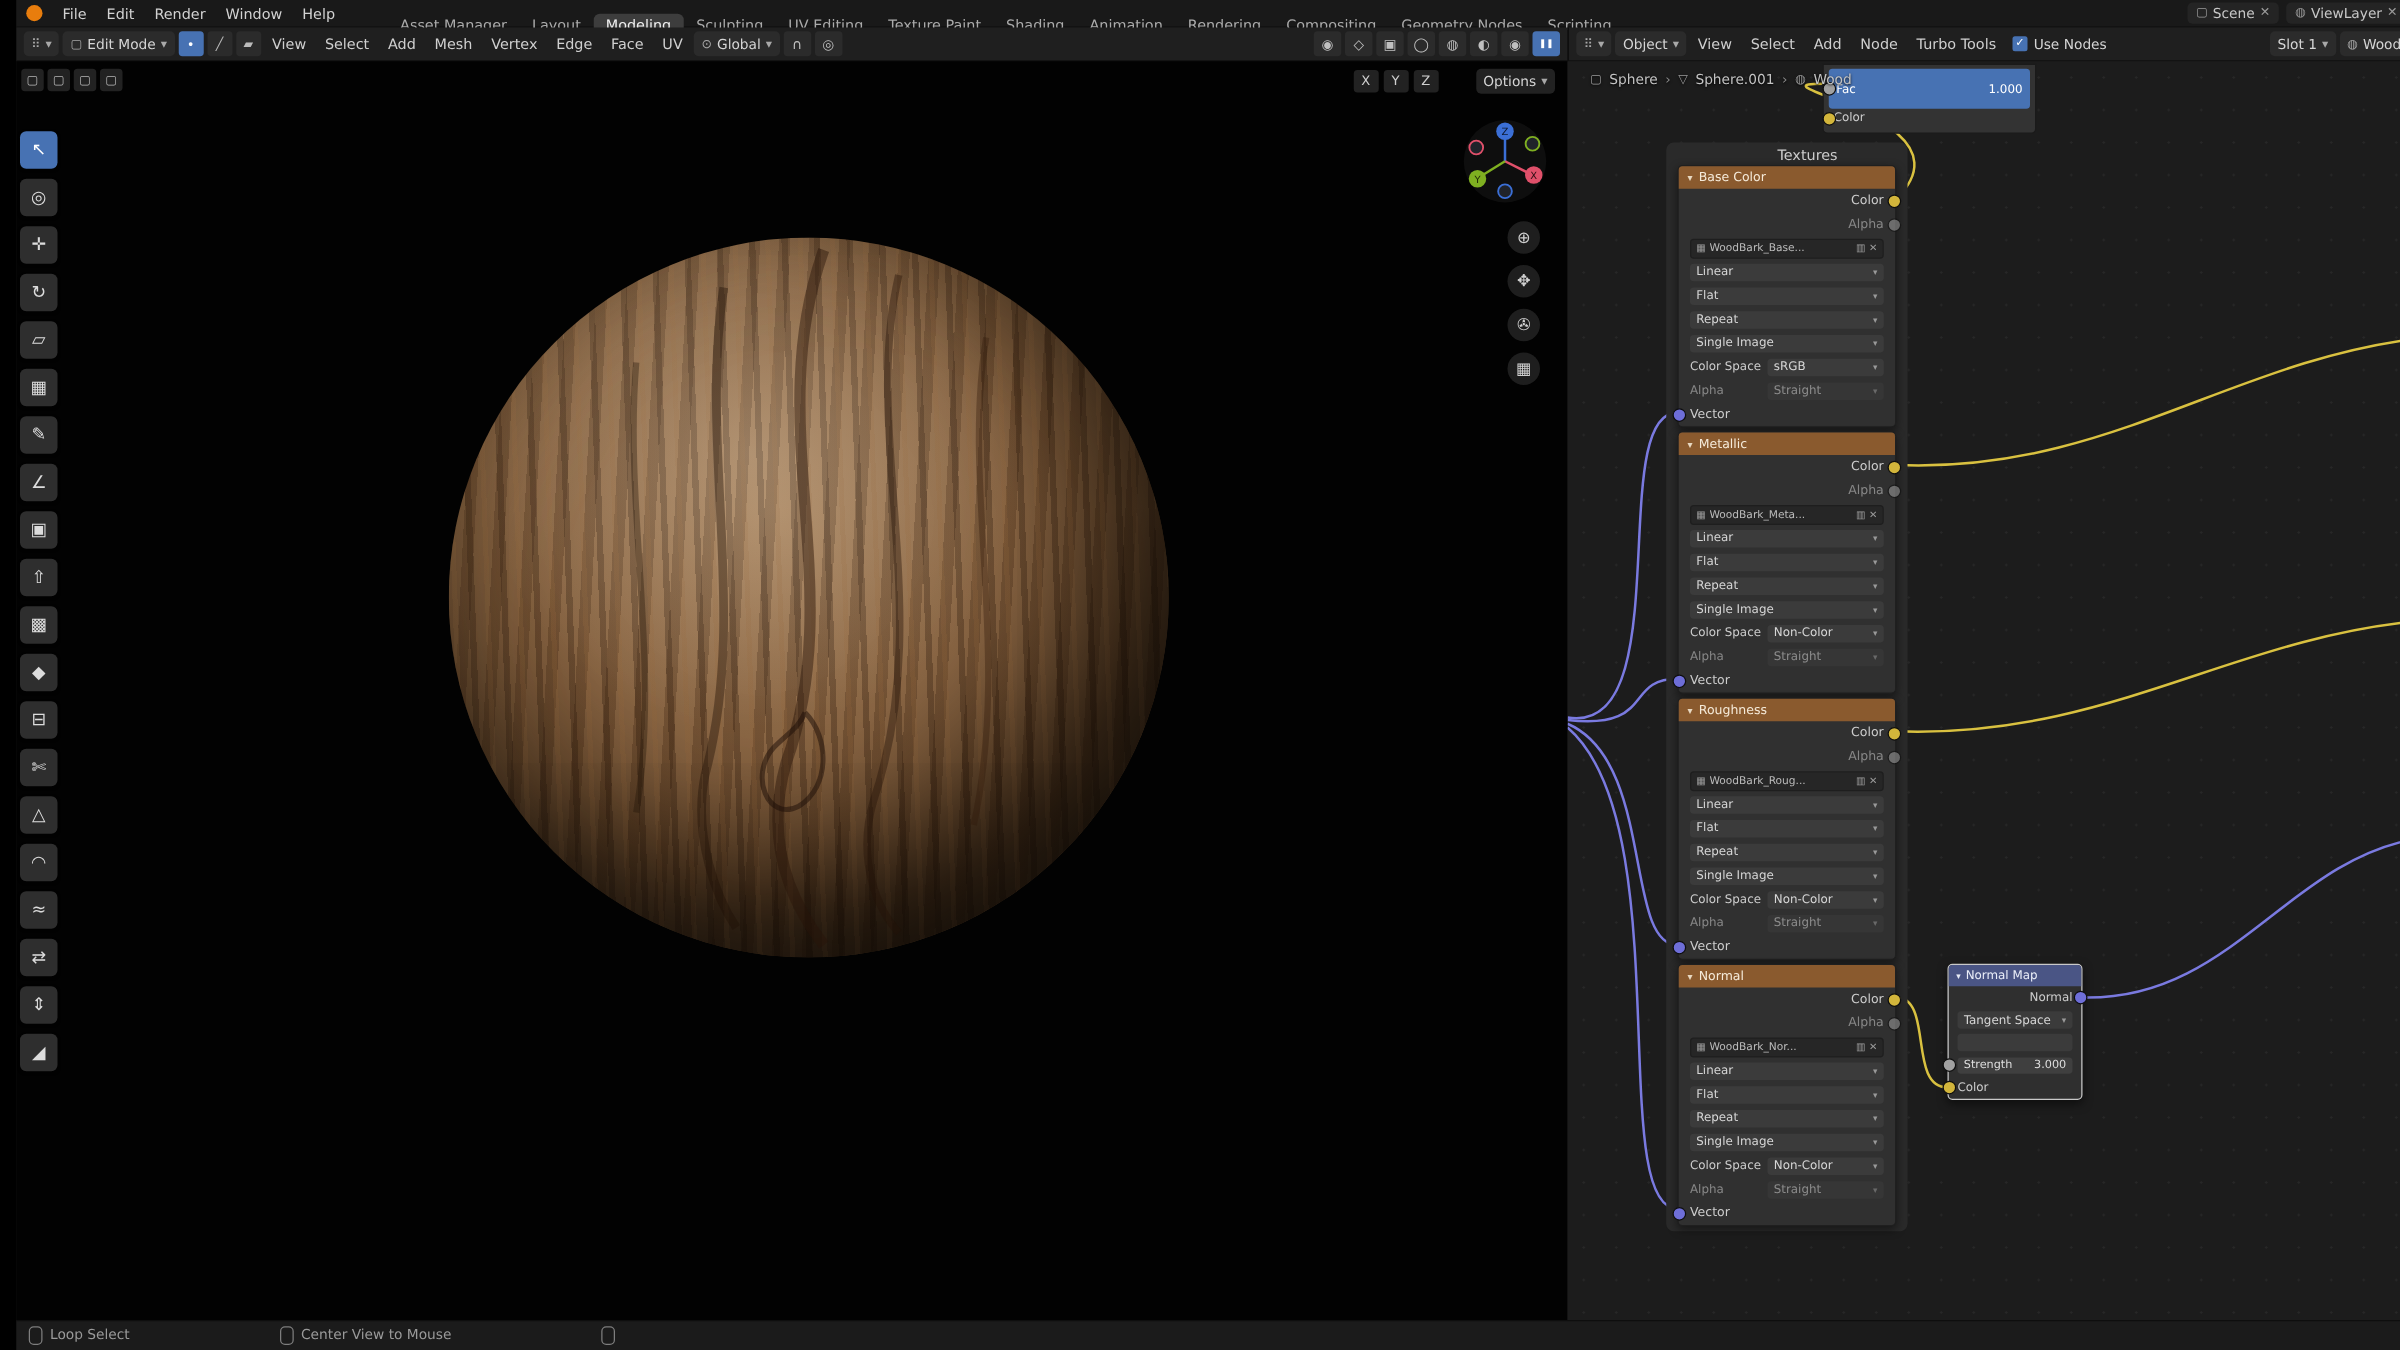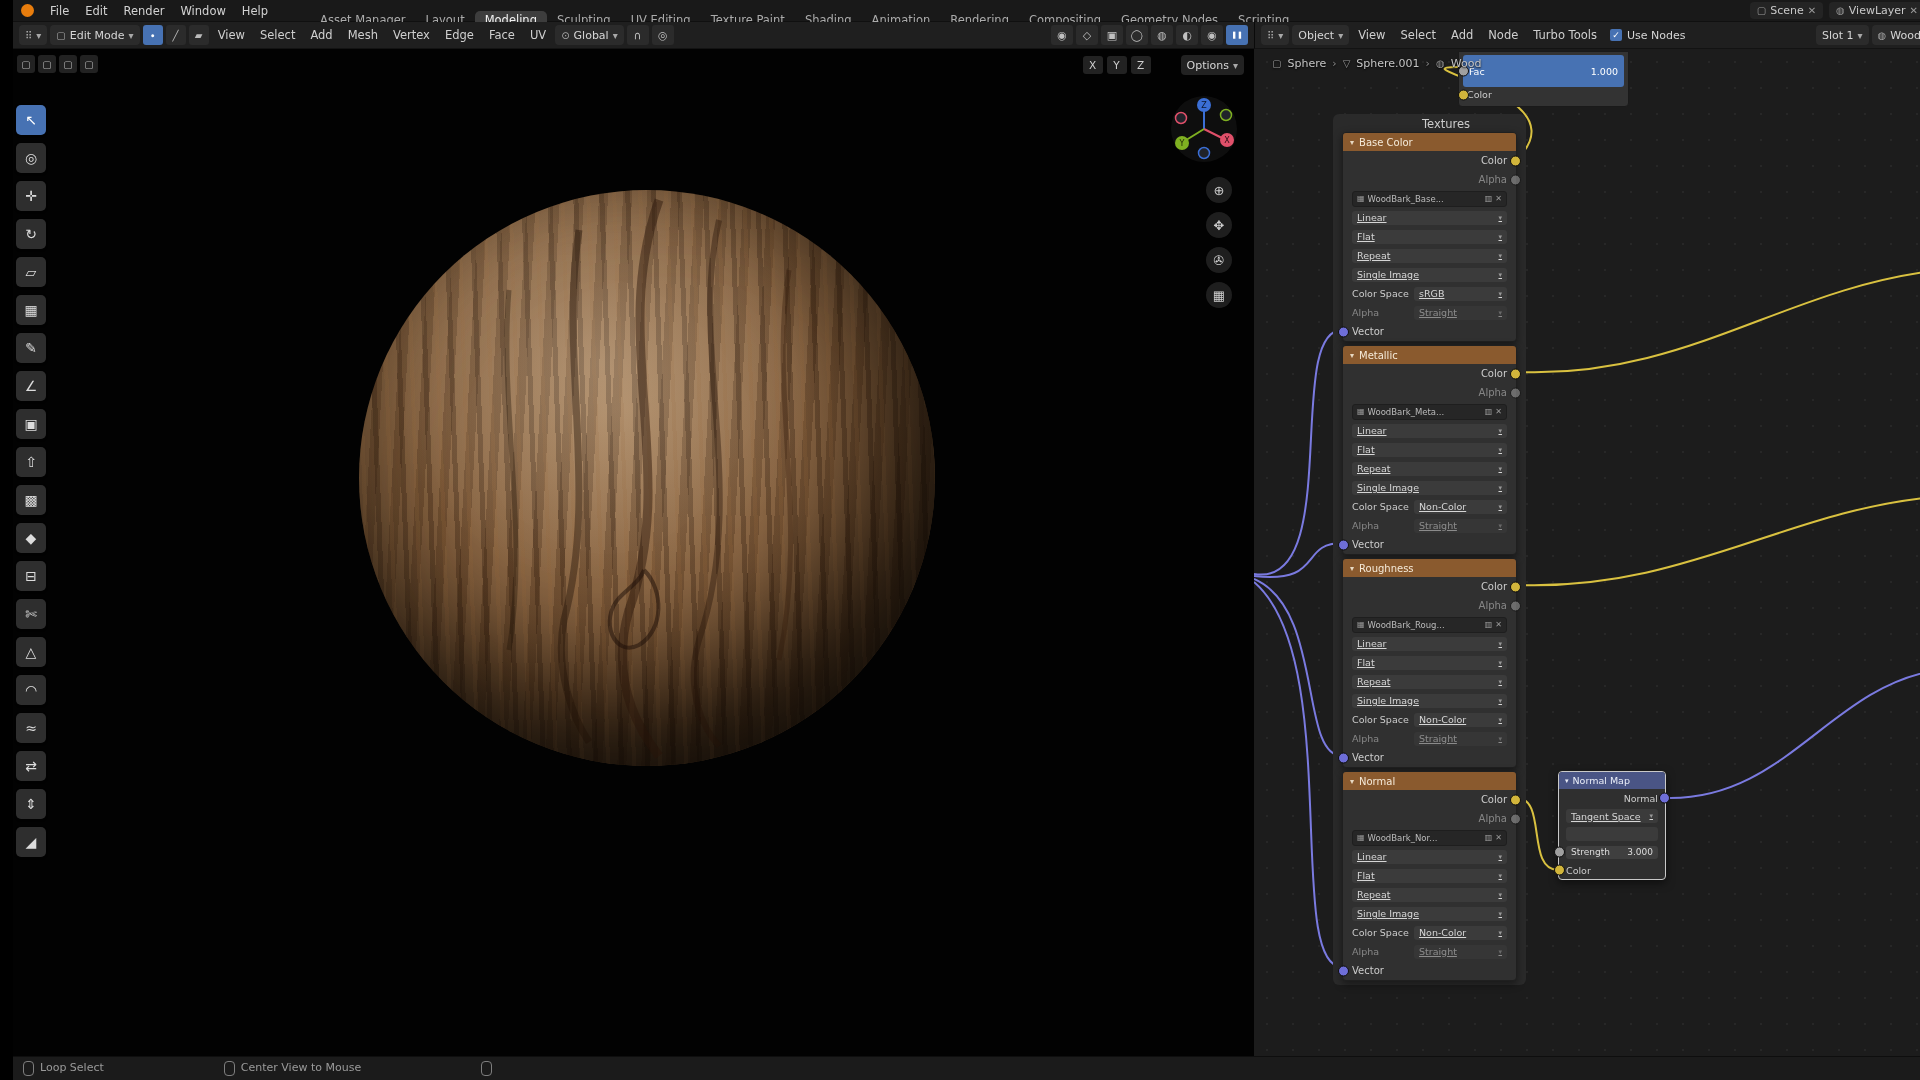--- a/index.html
+++ b/index.html
@@ -88,21 +88,21 @@
 
   .tnode{position:absolute;left:88px;width:175px;background:#303030;border:1px solid #1f1f1f;
          border-radius:4px;box-shadow:0 3px 8px rgba(0,0,0,.45);z-index:2;box-sizing:border-box;}
   .thead{height:18px;background:#8a5a2e;border-radius:3px 3px 0 0;display:flex;align-items:center;
          gap:5px;padding:0 7px;font-size:10px;color:#f5ead9;}
   .thead .chev{font-size:8px;color:#e8d9c2;}
   .trow{height:19px;padding:0 9px;display:flex;align-items:center;position:relative;font-size:10px;color:#ccc;}
   .trow.out{justify-content:flex-end;}
   .trow.dim{opacity:.55;}
   .dd{flex:1;height:14px;background:#3b3b3b;border-radius:3px;display:flex;align-items:center;
-      padding:0 5px;font-size:9.5px;color:#d6d6d6;min-width:0;text-decoration:underline;}
+      padding:0 5px;font-size:9.5px;color:#d6d6d6;min-width:0;}
   .dd .val{flex:1;white-space:nowrap;overflow:hidden;}
   .dd .chev{font-size:7px;color:#999;margin-left:3px;}
   .split .lbl{width:62px;font-size:9.5px;flex:0 0 auto;}
   .imgsel{flex:1;height:14px;background:#262626;border:1px solid #1e1e1e;border-radius:3px;display:flex;
           align-items:center;gap:3px;padding:0 4px;font-size:8.5px;color:#bbb;min-width:0;}
   .imgsel .iname{flex:1;overflow:hidden;white-space:nowrap;text-overflow:ellipsis;}
   .imgsel .mi{font-size:8px;color:#9a9a9a;flex:0 0 auto;}
   .sock{position:absolute;top:50%;transform:translateY(-50%);width:9px;height:9px;border-radius:50%;
         border:1px solid #0e0e0e;z-index:5;}
   .sock.r{right:-5px;} .sock.l{left:-5px;}

